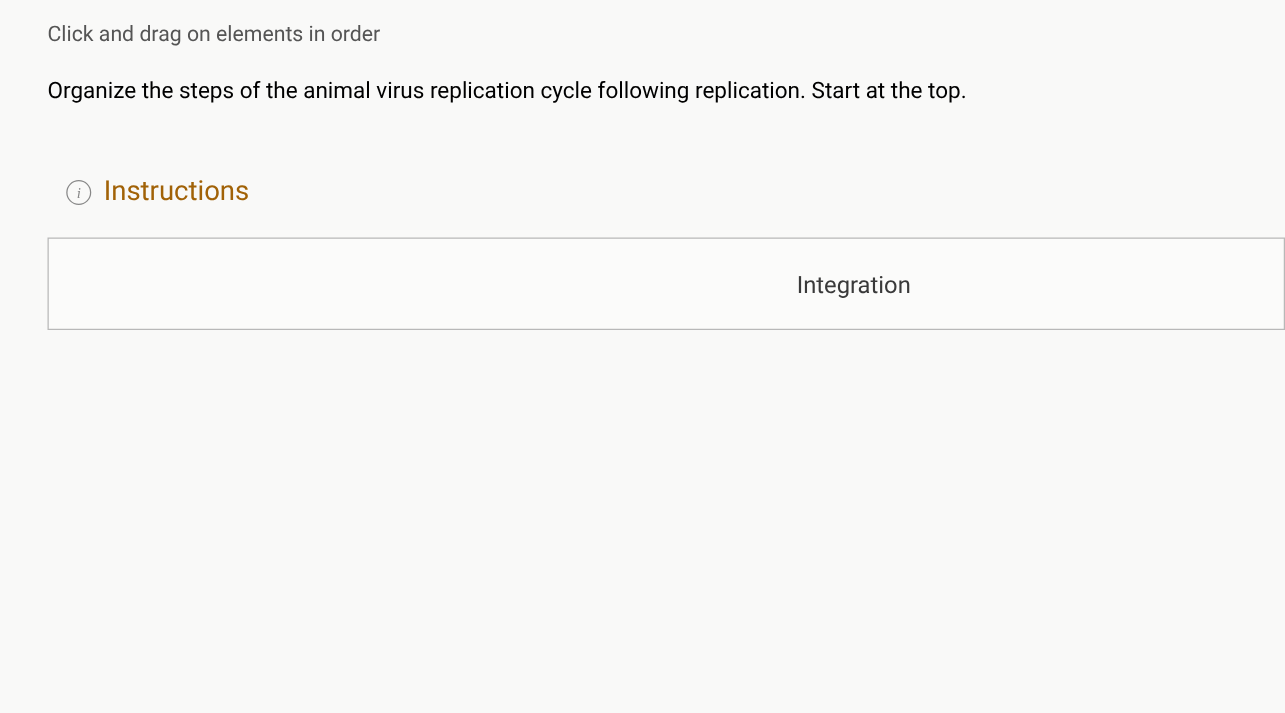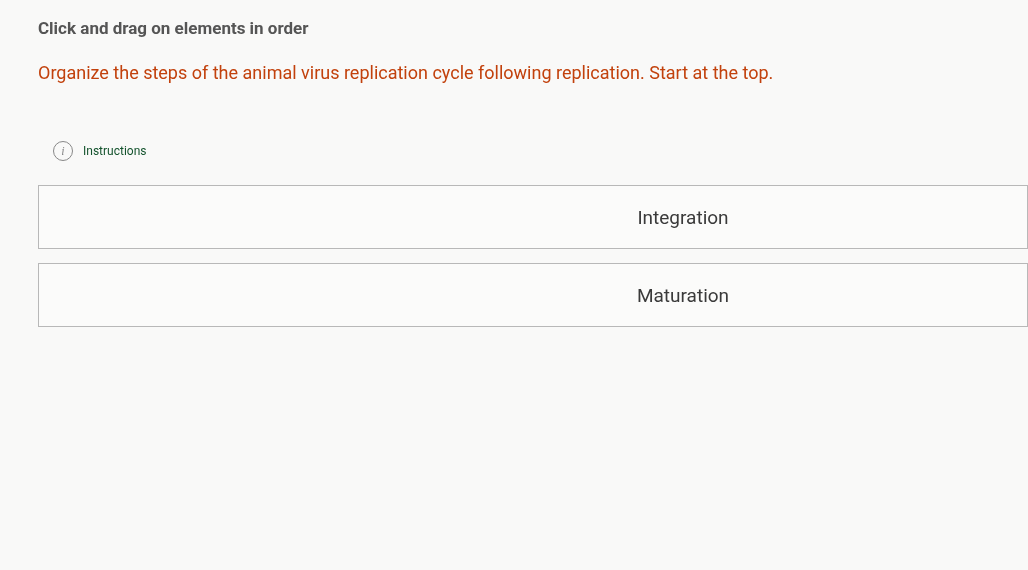--- a/index.html
+++ b/index.html
@@ -13,25 +13,25 @@
       width: 1028px;
       height: 570px;
       padding: 18px 0 0 38px;
       color: #4a4a4a;
       overflow: hidden;
     }
     .directive {
       font-size: 17px;
       color: #555;
       margin-bottom: 24px;
-      font-weight: 700;
+      font-weight: 400;
     }
     .question {
       font-size: 18px;
-      color: #c2410c;
+      color: #000000;
       margin-bottom: 58px;
       font-weight: 400;
     }
     .instructions-row {
       display: flex;
       align-items: center;
       gap: 10px;
       margin-bottom: 24px;
       padding-left: 15px;
     }
@@ -44,32 +44,32 @@
       align-items: center;
       justify-content: center;
       font-size: 12px;
       font-style: italic;
       font-family: Georgia, serif;
       color: #888;
       line-height: 1;
       flex-shrink: 0;
     }
     .instructions-label {
-      font-size: 12px;
-      color: #14532d;
+      font-size: 22px;
+      color: #a16207;
     }
     .items-container {
       display: flex;
       flex-direction: column;
       gap: 14px;
     }
     .drag-item {
       border: 1px solid #b8b8b8;
       background: #fbfbfa;
-      height: 64px;
+      height: 74px;
       display: flex;
       align-items: center;
       justify-content: center;
       font-size: 19px;
       color: #3a3a3a;
       cursor: grab;
       width: 100%;
       padding-left: 300px;
     }
   </style>
@@ -82,16 +82,13 @@
 
 <div class="instructions-row">
   <span class="info-icon">i</span>
   <span class="instructions-label">Instructions</span>
 </div>
 
 <div class="items-container">
   <div class="drag-item">
     <span>Integration</span>
   </div>
-  <div class="drag-item">
-    <span>Maturation</span>
-  </div>
 </div>
 
 </body></html>

